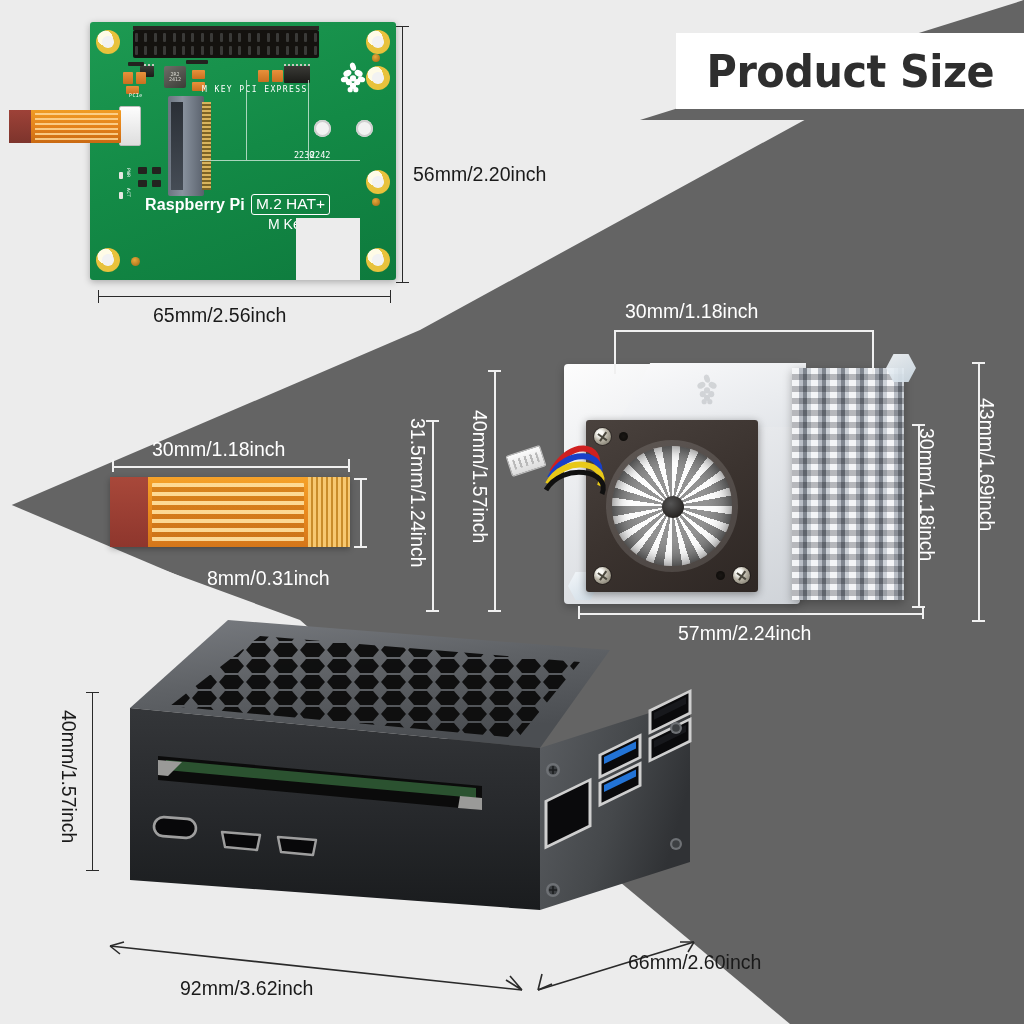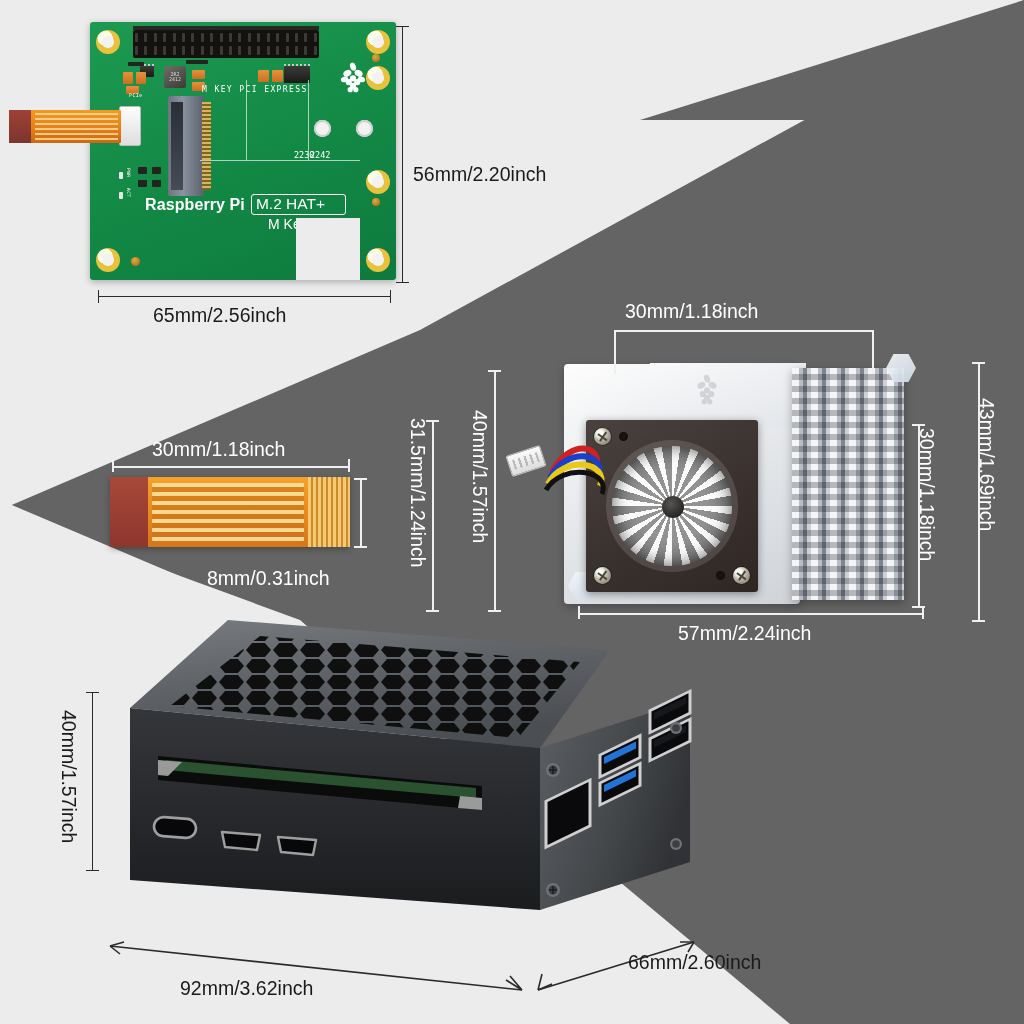--- a/index.html
+++ b/index.html
@@ -140,21 +140,21 @@
   #silk-2242 { left:220px; top:128px; font-size:8.5px; }
   #silk-pcie { left:39px; top:70px; font-size:5px; letter-spacing:.4px; }
   .silk-line { position:absolute; background:#cfe9da; opacity:.8; }
   #brand {
     position:absolute; left:55px; top:172px;
     display:flex; align-items:center; gap:6px;
   }
   #brand-name { color:#fff; font-size:16px; font-weight:700; letter-spacing:.1px; }
   #brand-model {
     color:#fff; font-size:15.5px; border:1.4px solid #fff;
-    border-radius:3px; padding:0px 20px 1px 4px;
+    border-radius:3px; padding:0px 4px 1px 4px;
   }
   #brand-sub { position:absolute; left:178px; top:194px; color:#fff; font-size:14px; }
   #rpi-logo { position:absolute; right:28px; top:38px; width:30px; height:34px; }
   .led { position:absolute; width:4px; height:7px; background:#e7e7e2; border-radius:1px; }
   .led-txt { position:absolute; color:#fff; font-size:4.6px; font-family:"DejaVu Sans Mono", monospace;
              writing-mode: vertical-rl; letter-spacing:.4px; }
   .mount-hole { position:absolute; width:17px; height:17px; border-radius:50%;
                 background:#f2f2f2; box-shadow: inset 0 0 0 2px #cfcfcf; }
 
   
@@ -273,20 +273,23 @@
   <svg class="bg-layer" width="1024" height="1024" viewBox="0 0 1024 1024">
     <rect x="0" y="0" width="1024" height="1024" fill="#ececec"></rect>
 
     <polygon fill="#646464" points="1024,0 1024,1024 760,1024 300,620 0,510 420,330 1024,0"></polygon>
 
     <polygon fill="#646464" points="1024,0 1024,120 640,120 1024,0"></polygon>
 
     <polygon fill="#ececec" points="0,500 330,640 790,1024 0,1024"></polygon>
   </svg>
 
+  <div id="title-banner">
+    <span id="title-text">Product Size</span>
+  </div>
 
   <div id="pcb-wrap">
     <div id="pcb">
 
       <div class="gpio-lip" style="top:4px"></div>
       <div id="gpio">
         <div class="gpio-row">
           <span class="gpio-pin"></span>
             <span class="gpio-pin"></span>
             <span class="gpio-pin"></span>

